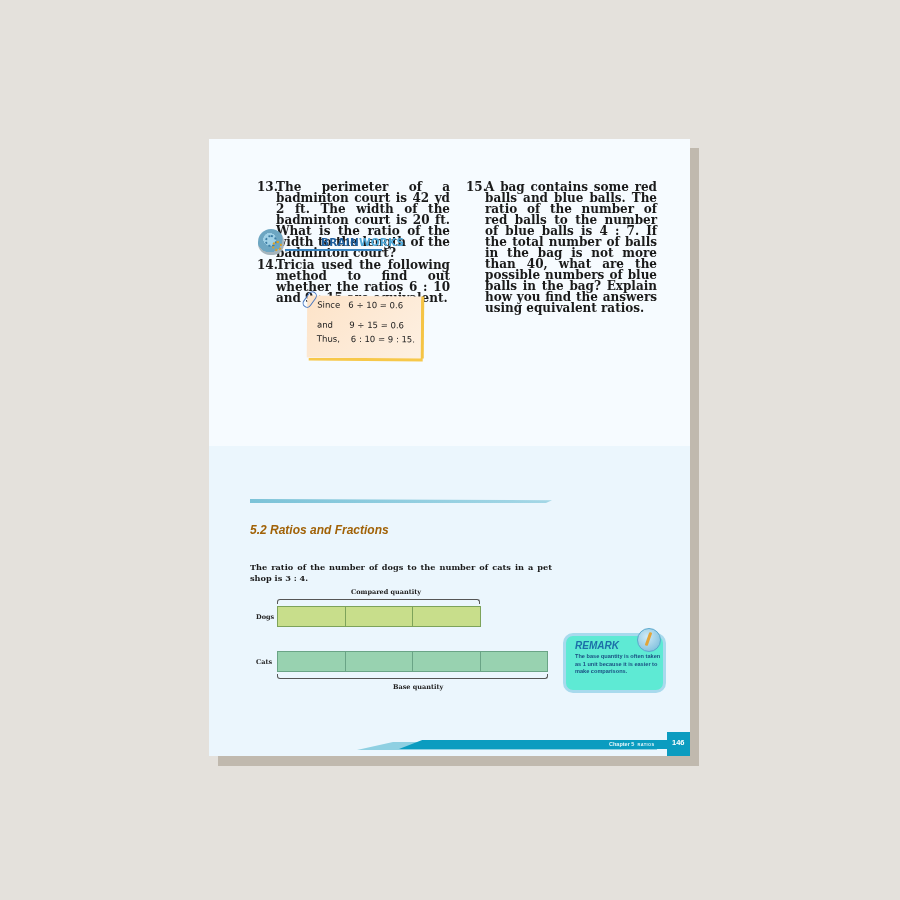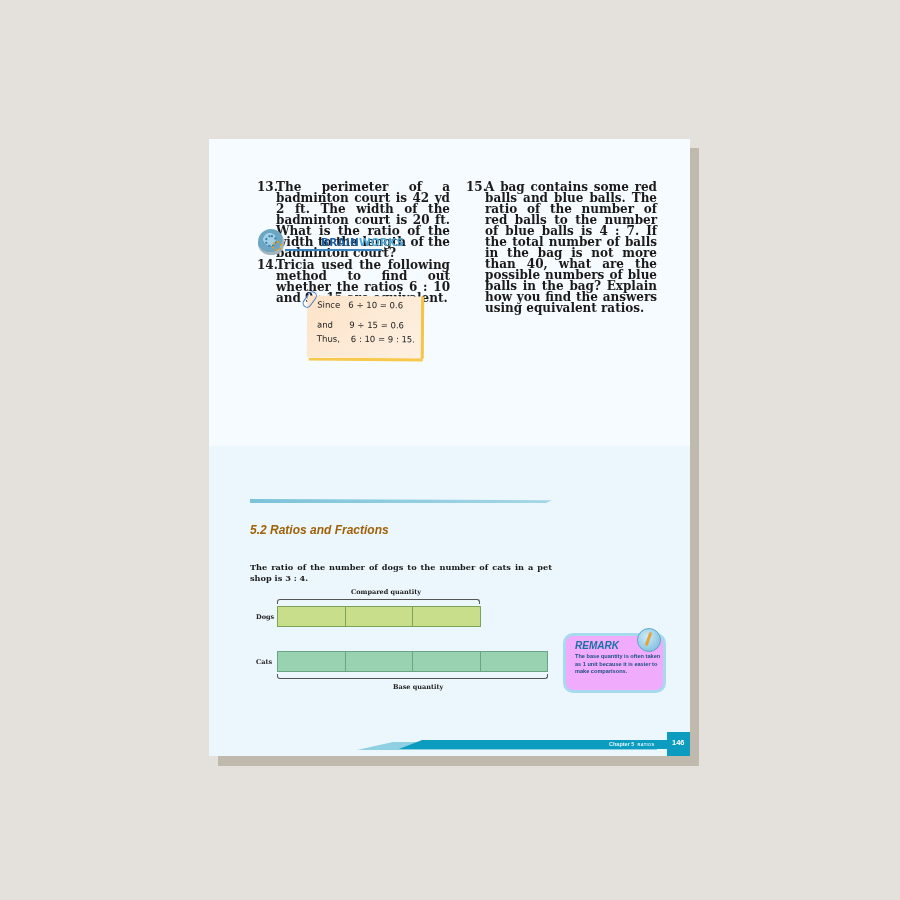--- a/index.html
+++ b/index.html
@@ -115,21 +115,21 @@
     border: 1.3px solid #555; border-bottom: none; border-radius: 3px 3px 0 0;
   }
   .brace-bot {
     position: absolute; height: 4px;
     border: 1.3px solid #555; border-top: none; border-radius: 0 0 3px 3px;
   }
 
   .remark {
     position: absolute; left: 354px; top: 494px;
     width: 97px; height: 54px;
-    background: #f0abfc;
+    background: #5eead4;
     border: 3px solid #a8daed;
     border-radius: 10px;
   }
   .remark-title {
     position: absolute; left: 9px; top: 4px;
     font-family: "Liberation Sans", "DejaVu Sans", sans-serif;
     font-size: 10px; font-weight: bold; font-style: italic; color: #1b6fa8;
   }
   .remark-text {
     position: absolute; left: 9px; top: 17px; width: 86px;

